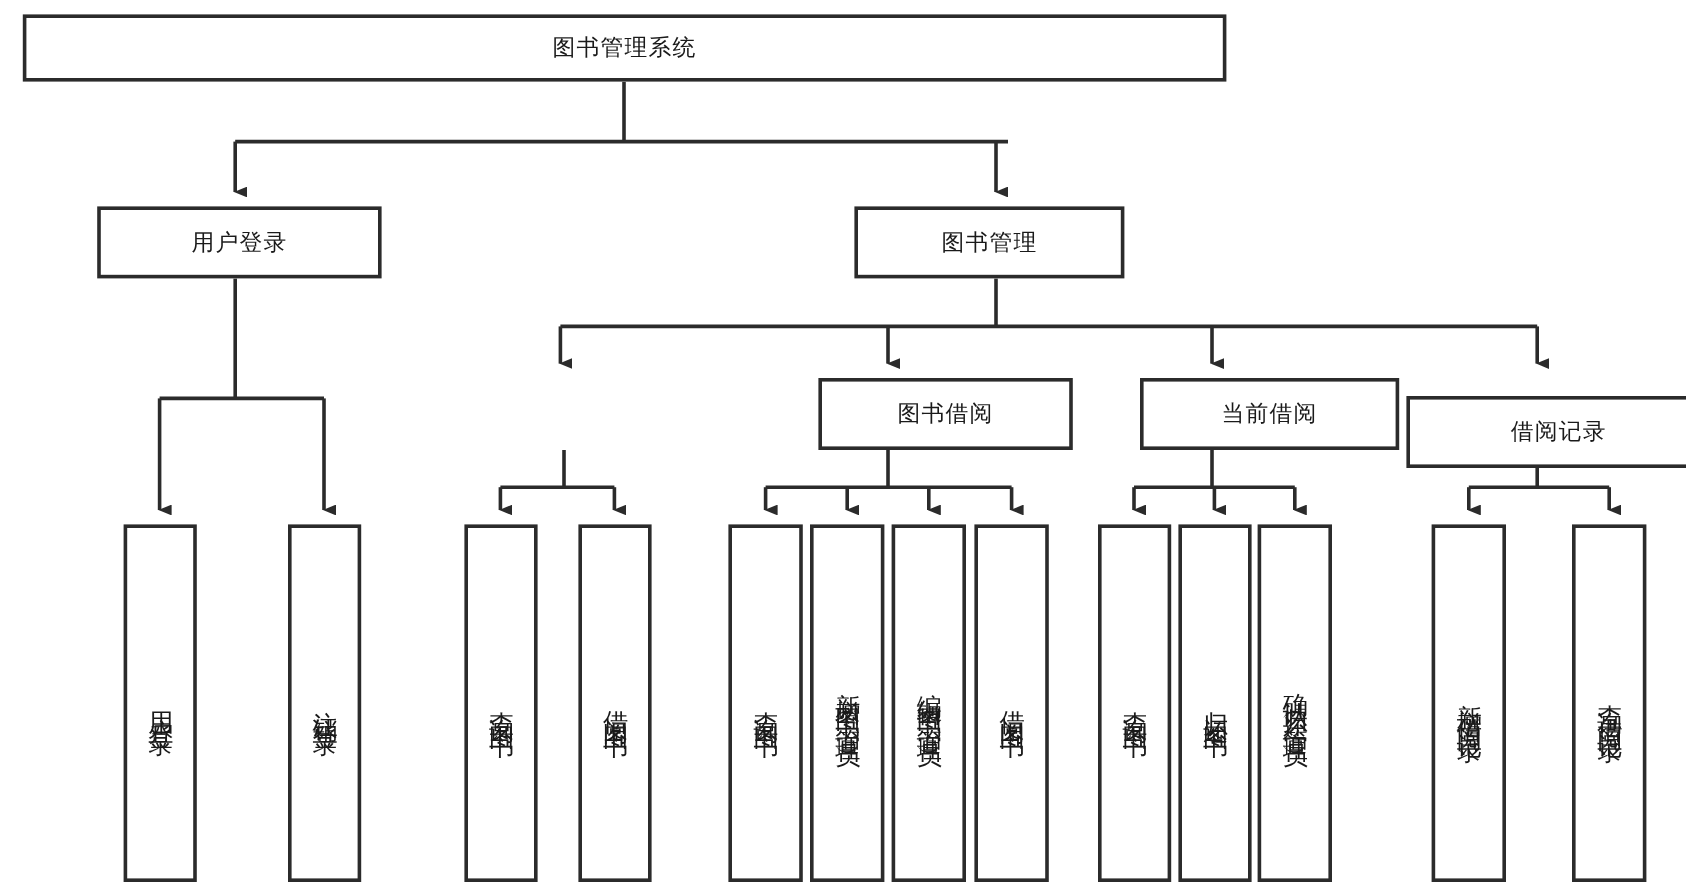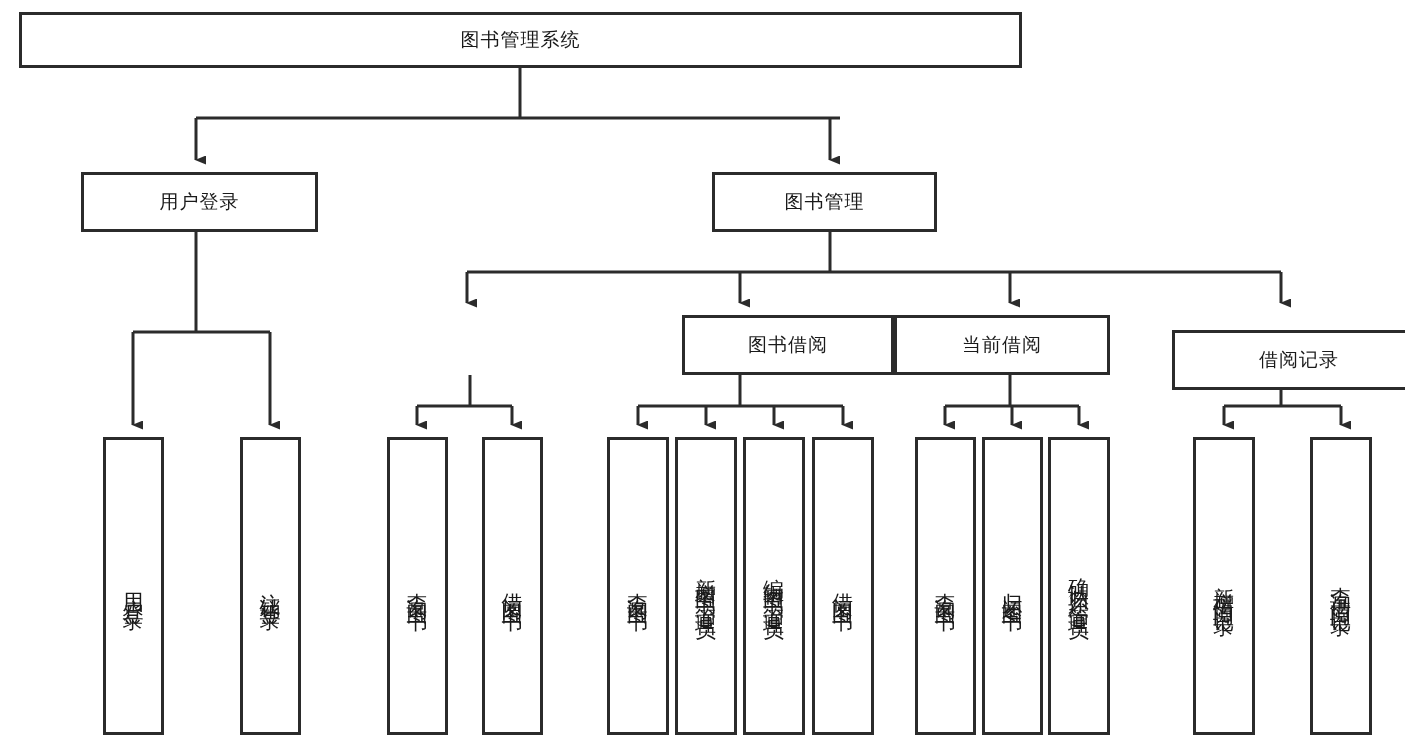--- a/index.html
+++ b/index.html
@@ -132,21 +132,21 @@
   <div class="node-box" style="left:81px; top:172px; width:237px; height:60px;">
     <span class="node-label-h">用户登录</span>
   </div>
   <div class="node-box" style="left:712px; top:172px; width:225px; height:60px;">
     <span class="node-label-h">图书管理</span>
   </div>
 
   <div class="node-box" style="left:634px; top:315px; width:212px; height:60px;margin-left:48px;">
     <span class="node-label-h">图书借阅</span>
   </div>
-  <div class="node-box" style="left:894px; top:315px; width:216px; height:60px;">
+  <div class="node-box" style="left:950px; top:315px; width:216px; height:60px;">
     <span class="node-label-h">当前借阅</span>
   </div>
   <div class="node-box" style="left:1172px; top:330px; width:254px; height:60px;">
     <span class="node-label-h">借阅记录</span>
   </div>
 
   <div class="node-box" style="left:103px; top:437px; width:61px; height:298px;">
     <span class="node-label-v">用户登录</span>
   </div>
   <div class="node-box" style="left:240px; top:437px; width:61px; height:298px;">

